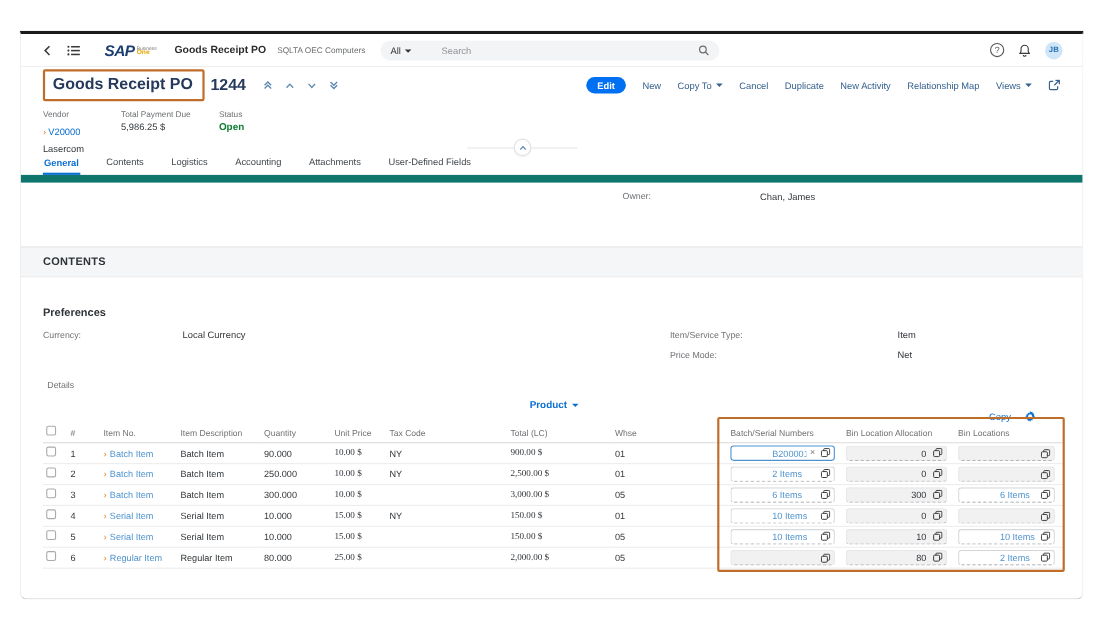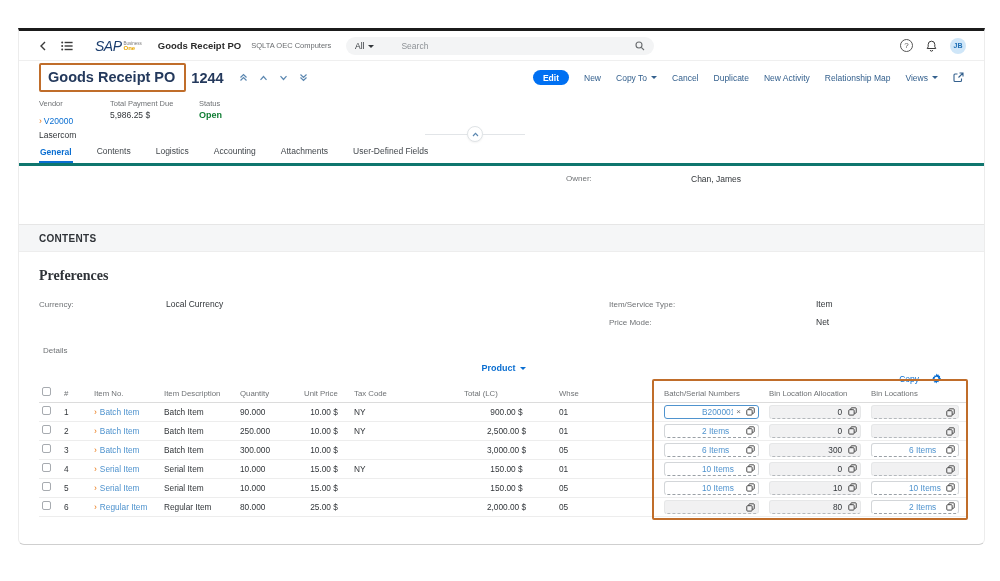--- a/index.html
+++ b/index.html
@@ -7,21 +7,21 @@
   .window { position:relative; margin:28px 15px 0 18px; width:967px; height:517px; background:#fff;
             border-top:3px solid #1b1b1b; border-left:1px solid #ececec; border-right:1px solid #ececec;
             border-bottom:1px solid #cfcfcf; border-radius:0 0 6px 6px; }
 
   
   .shell { position:relative; height:30px; display:flex; align-items:center; padding:0 18px 0 20px; border-bottom:1px solid #efefef; }
   .icon-btn { background:none; border:none; cursor:pointer; display:inline-flex; align-items:center; justify-content:center; padding:0; }
   .back { margin-right:14px; }
   .menu-icon { margin-right:22px; }
   .sap-logo { display:flex; align-items:center; gap:2px; margin-right:16px; }
-  .sap-word { font-size:14px; font-weight:400; color:#1c3e6e; letter-spacing:-.5px; font-style:italic; }
+  .sap-word { font-size:14px; font-weight:700; color:#1c3e6e; letter-spacing:-.5px; font-style:italic; }
   .logo-sub { display:flex; flex-direction:column; line-height:5px; margin-top:1px; }
   .logo-sub .biz { font-size:4.5px; color:#7a7a7a; }
   .logo-sub .one { font-size:6px; font-weight:800; color:#e8a600; }
   .shell-title { font-size:9.5px; font-weight:700; color:#2b2b2b; margin-right:10px; white-space:nowrap; }
   .shell-company { font-size:7.5px; color:#6a6d70; white-space:nowrap; }
   .search-pill { position:absolute; left:327px; top:6px; width:308px; height:18px; background:#f3f4f5; border-radius:9px;
                  display:flex; align-items:center; padding:0 9px; font-size:8.5px; }
   .search-scope { color:#32363a; display:inline-flex; align-items:center; cursor:pointer; }
   .search-placeholder { color:#8d9196; margin-left:27px; flex:1; }
   .caret { display:inline-block; width:0; height:0; border-left:3px solid transparent; border-right:3px solid transparent; border-top:3.5px solid currentColor; margin-left:4px; }
@@ -48,51 +48,51 @@
   .hfield .fvalue { font-size:8.5px; color:#32363a; }
   .hfield .flink { font-size:8.5px; color:#0a6ed1; cursor:pointer;margin-top:40px; }
   .hfield .fsub { font-size:8.5px; color:#32363a; margin-top:2px; }
   .arrow-orange { color:#e9730c; font-size:8.5px; margin-right:2px; }
   .status-open { font-size:9px; font-weight:700; color:#0f7d33; }
   .collapse-wrap { position:absolute; left:406px; bottom:0px; display:flex; align-items:center; }
   .collapse-line { width:42px; height:1px; background:#e2e5e8; }
   .collapse-btn { width:16px; height:16px; border:1px solid #dfe3e6; border-radius:50%; background:#fff; display:flex; align-items:center; justify-content:center; cursor:pointer; box-shadow:0 1px 2px rgba(0,0,0,.05); }
 
   
-  .tab-bar { height:24px; display:flex; gap:23px; padding:0 20px; border-bottom:3px solid #0f766e; align-items:flex-end; }
+  .tab-bar { height:24px; display:flex; gap:23px; padding:0 20px; border-bottom:7px solid #0f766e; align-items:flex-end; }
   .tab { background:none; border:none; font-family:"Liberation Sans",sans-serif; font-size:8.5px; color:#42474c; padding:0 1px 7px 1px; cursor:pointer; white-space:nowrap; }
   .tab.active { color:#0a6ed1; font-weight:700; border-bottom:2.5px solid #0a6ed1; padding-bottom:4.5px; }
 
   
   .owner-area { position:relative; height:58px; }
   .owner-label { position:absolute; left:547px; top:8px; font-size:8px; color:#6f7275; }
   .owner-value { position:absolute; left:672px; top:8px; font-size:8.5px; color:#32363a; }
 
   
   .contents-strip { height:28px; background:#f5f6f7; border-top:1px solid #e6e6e6; border-bottom:1px solid #ededed; display:flex; align-items:center; padding:0 20px; }
   .contents-strip h2 { font-size:10px; font-weight:800; color:#2f3338; letter-spacing:.3px; }
   .prefs { position:relative; height:90px; }
-  .prefs-label { position:absolute; left:20px; top:16px; font-size:14px; font-weight:700; color:#2f3338;font-family:Liberation Serif, serif; }
+  .prefs-label { position:absolute; left:20px; top:27px; font-size:10px; font-weight:700; color:#2f3338; }
   .kv-label { position:absolute; font-size:8px; color:#6f7275; }
   .kv-value { position:absolute; font-size:8.5px; color:#32363a; }
 
   
   .details-block { padding:0 20px; }
   .details-label { font-size:8px; color:#6f7275; margin:4px 0 8px 4px; }
   .product-row { display:flex; align-items:center; height:20px;flex-direction:column; }
   .product-btn { background:none; border:none; font-family:"Liberation Sans",sans-serif; font-size:9px; font-weight:700; color:#0a6ed1; cursor:pointer; display:inline-flex; align-items:center; margin-left:4px; }
   .table-tools { margin-left:auto; display:flex; align-items:center; gap:12px; padding-right:22px; }
   .copy-link { background:none; border:none; font-family:"Liberation Sans",sans-serif; font-size:8.5px; color:#0a6ed1; cursor:pointer; }
   .gear { color:#0a6ed1; cursor:pointer; display:inline-flex; }
 
   .table-wrap { position:relative; padding:2px 0 0 20px; }
   table.items { border-collapse:collapse; table-layout:fixed; width:927px; }
   table.items th { font-size:7.8px; font-weight:400; color:#6f7275; text-align:left; padding:0 3px 4px 3px; border-bottom:1px solid #dcdcdc; white-space:nowrap; overflow:hidden; height:17px; vertical-align:bottom; }
   table.items td { font-size:8.3px; color:#32363a; padding:0 3px; border-bottom:1px solid #ededed; height:19px; white-space:nowrap; overflow:hidden; vertical-align:middle; }
-  td.r, .r { text-align:center; padding-right:7px !important; }
+  td.r, .r { text-align:left; padding-right:7px !important;font-family:Liberation Serif, serif; }
   .checkbox { display:inline-block; width:9px; height:9px; border:1px solid #a7abb0; border-radius:2px; background:#fff; cursor:pointer; }
   .row-link { color:#4f93ce; cursor:pointer; text-decoration:none; }
   .nav-arrow { color:#e9730c; margin-right:3px; font-size:8.5px; }
   .field { display:inline-flex; align-items:center; width:96%; height:14px; border-radius:3px; padding:0 3px 0 5px; font-size:8.3px; }
   .field .flink { color:#4f93ce; cursor:pointer; flex:1; overflow:hidden;padding-left:32px; }
   .field .fval { flex:1; text-align:right; padding-right:4px; color:#32363a; }
   .field .copy-ic { display:inline-flex; margin-left:2px; cursor:pointer; }
   .field.boxed { background:#fff; border:1px solid #d3d6d9; border-bottom:1px dashed #9aa0a6; }
   .field.empty { background:#f1f1f2; border:1px solid #e6e7e8; border-bottom:1px dashed #b4b8bc; }
   .field.focus { background:#fff; border:1.5px solid #4f93ce; }

